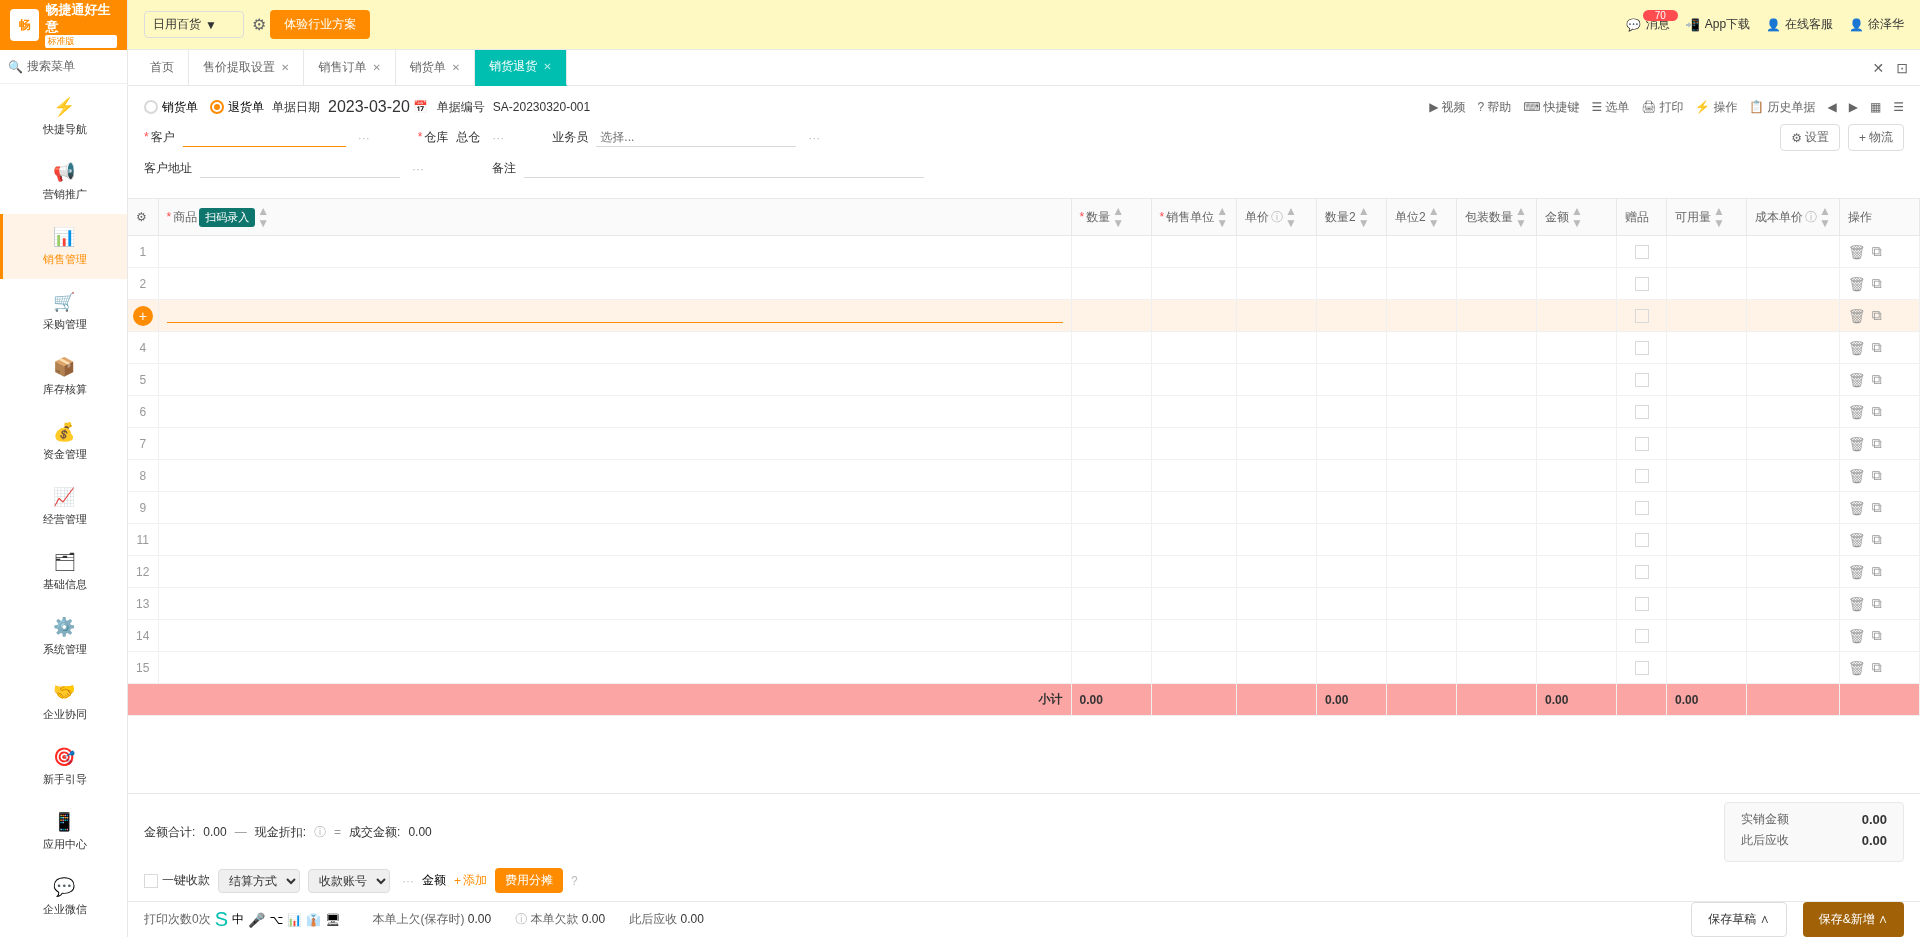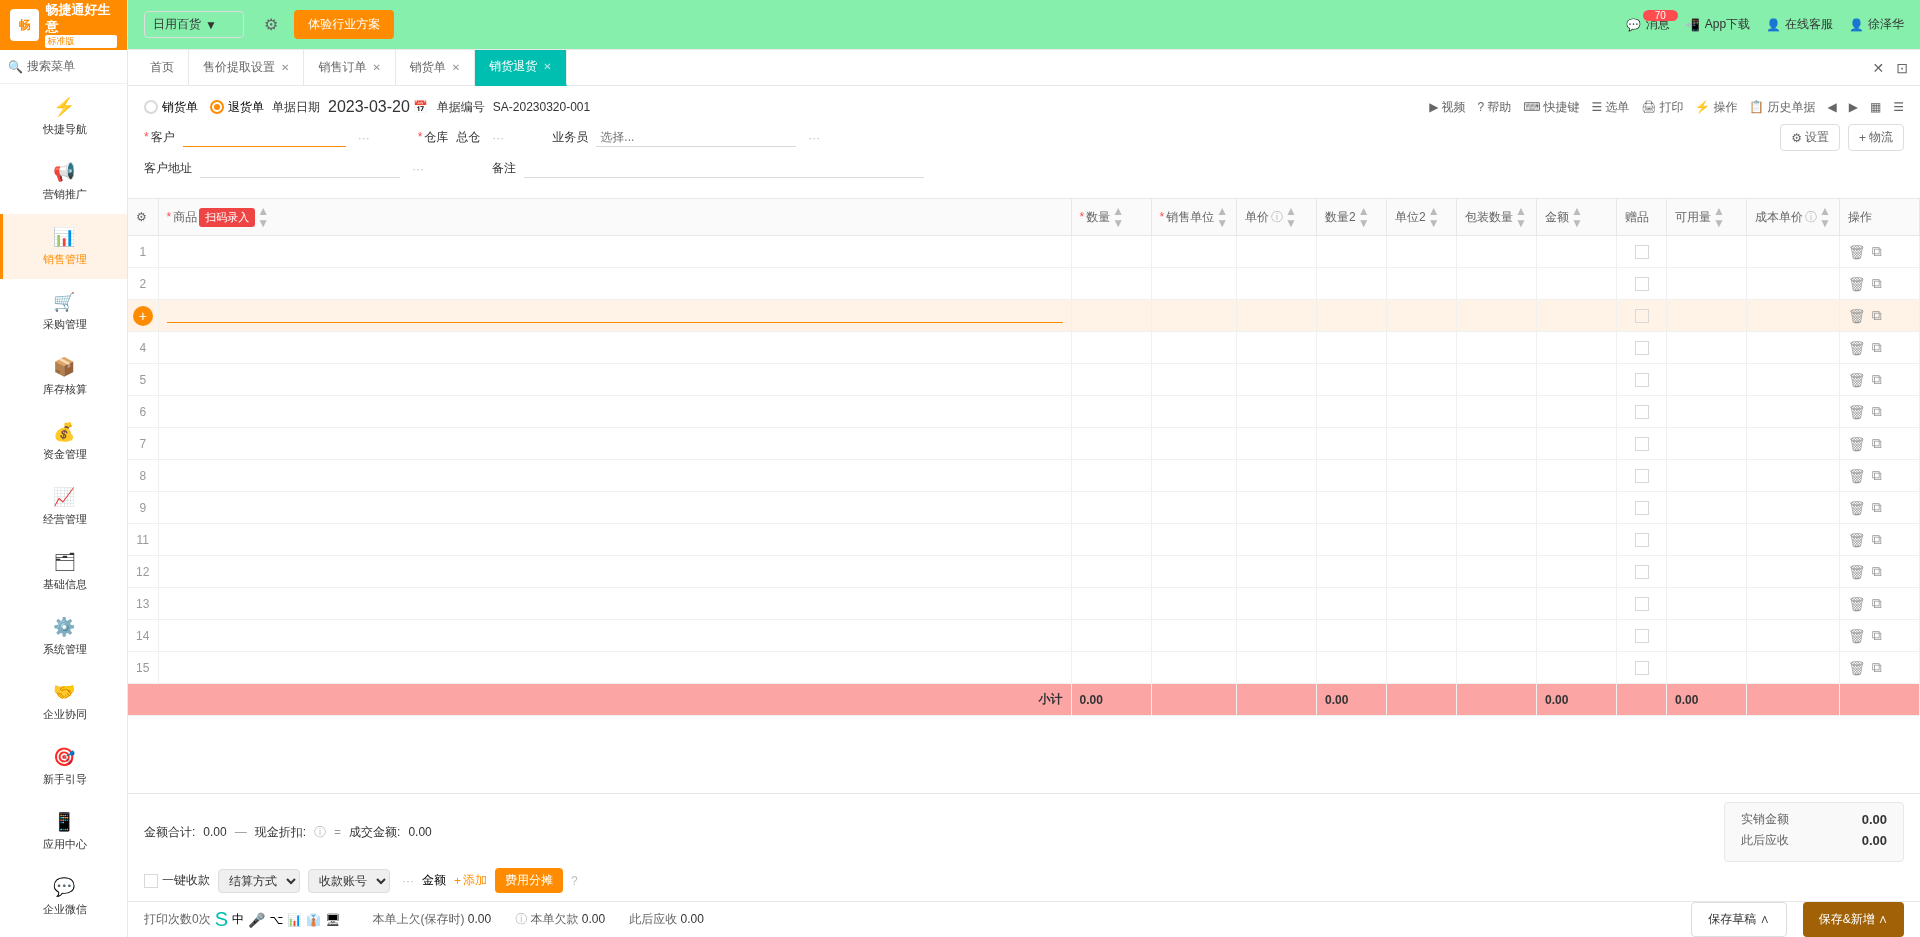--- a/index.html
+++ b/index.html
@@ -14,21 +14,21 @@
     .sidebar-search { padding: 8px; border-bottom: 1px solid #f0f0f0; display: flex; align-items: center; gap: 4px; cursor: pointer; color: #666; }
     .sidebar-item { padding: 12px 8px; display: flex; flex-direction: column; align-items: center; gap: 4px; cursor: pointer; color: #333; border-left: 3px solid transparent; }
     .sidebar-item.active { background: #fff3e8; border-left-color: #ff8c00; color: #ff8c00; }
     .sidebar-item-icon { font-size: 18px; }
     .sidebar-item-label { font-size: 11px; text-align: center; }
 
     
     .main { flex: 1; display: flex; flex-direction: column; overflow: hidden; }
 
     
-    .topbar { height: 50px; background: #86efac; display: flex; align-items: center; padding: 0 16px; border-bottom: 1px solid #e8e8e8; gap: 16px; }
+    .topbar { height: 50px; background: #fef9c3; display: flex; align-items: center; padding: 0 16px; border-bottom: 1px solid #e8e8e8; gap: 4px; }
     .topbar-select { display: flex; align-items: center; gap: 4px; border: 1px solid #ddd; border-radius: 4px; padding: 4px 8px; cursor: pointer; color: #333; font-size: 12px; min-width: 100px; }
     .topbar-gear { color: #666; cursor: pointer; font-size: 16px; margin-left: 4px; }
     .topbar-btn { background: #ff8c00; color: #fff; border: none; border-radius: 4px; padding: 6px 14px; cursor: pointer; font-size: 12px; }
     .topbar-right { margin-left: auto; display: flex; align-items: center; gap: 16px; color: #333; font-size: 12px; }
     .topbar-msg { display: flex; align-items: center; gap: 4px; cursor: pointer; position: relative; }
     .badge { background: #ff4d4f; color: #fff; border-radius: 10px; padding: 0 12px; font-size: 10px; position: absolute; top: -6px; right: -8px; }
     .topbar-app, .topbar-service { display: flex; align-items: center; gap: 4px; cursor: pointer; }
     .topbar-user { display: flex; align-items: center; gap: 4px; cursor: pointer; }
 
     
@@ -66,21 +66,21 @@
     table { width: 100%; border-collapse: collapse; }
     thead th { background: #fafafa; border-bottom: 1px solid #e8e8e8; border-right: 1px solid #e8e8e8; padding: 6px 8px; color: #666; font-weight: normal; font-size: 12px; white-space: nowrap; text-align: left; position: sticky; top: 0; z-index: 1; }
     tbody td { border-bottom: 1px solid #f0f0f0; border-right: 1px solid #f0f0f0; padding: 4px 8px; font-size: 12px; color: #333; height: 32px; }
     tbody tr.active-row { background: #fff3e8; }
     .row-num { color: #999; text-align: center; }
     .checkbox-cell { text-align: center; }
     .cb { width: 14px; height: 14px; border: 1px solid #d9d9d9; display: inline-block; vertical-align: middle; }
     .th-sort { display: flex; align-items: center; gap: 2px; }
     .sort-arrows { display: flex; flex-direction: column; font-size: 8px; color: #bbb; line-height: 1; cursor: pointer; }
     .add-row-btn { width: 20px; height: 20px; background: #ff8c00; color: #fff; border-radius: 50%; display: flex; align-items: center; justify-content: center; cursor: pointer; font-size: 14px; }
-    .barcode-btn { background: #ef4444; color: #fff; border: none; border-radius: 3px; padding: 2px 6px; font-size: 11px; cursor: pointer; white-space: nowrap; }
+    .barcode-btn { background: #0f766e; color: #fff; border: none; border-radius: 3px; padding: 2px 6px; font-size: 11px; cursor: pointer; white-space: nowrap; }
     .action-icons { display: flex; gap: 6px; align-items: center; }
     .action-icon { color: #999; cursor: pointer; font-size: 14px; }
 
     
     .subtotal-row td { background: #fca5a5; font-weight: bold; color: #333; }
 
     
     .bottom-area { background: #fff; border-top: 1px solid #e8e8e8; padding: 8px 16px; }
     .bottom-row1 { display: flex; align-items: center; gap: 8px; margin-bottom: 6px; }
     .amount-label { color: #333; font-size: 12px; }

